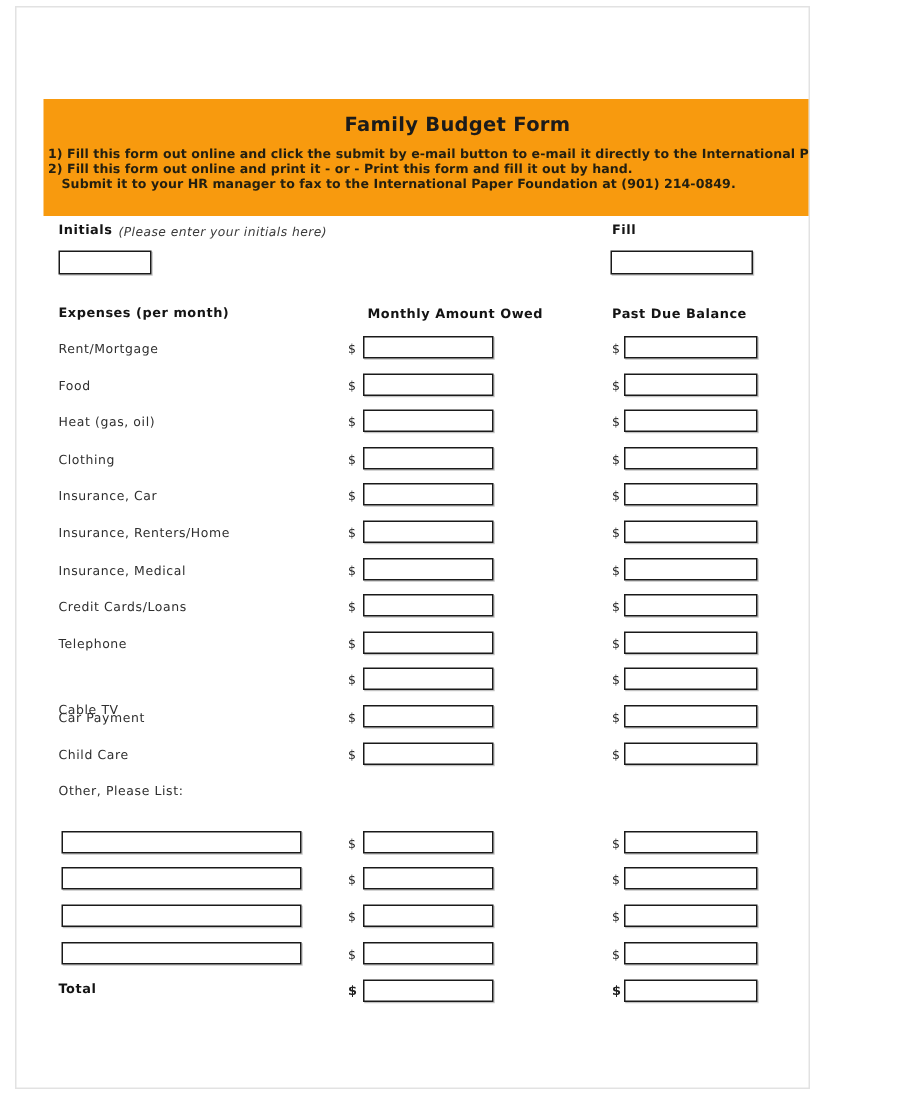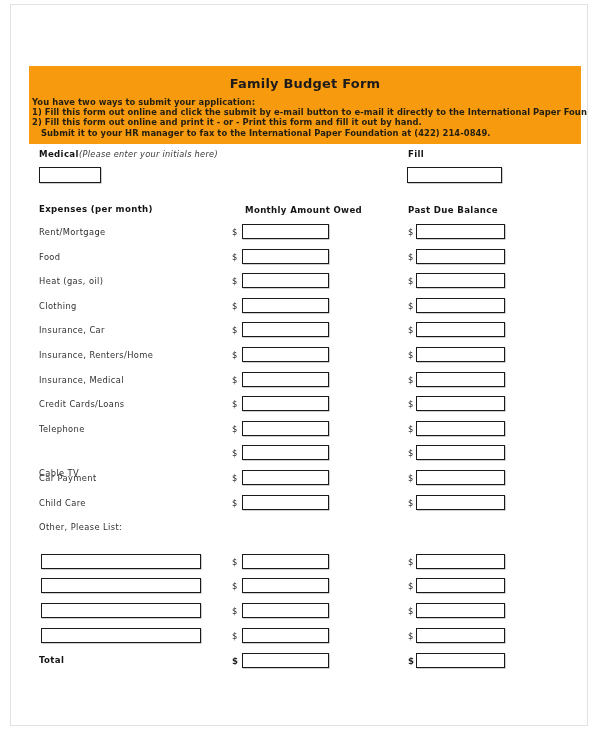--- a/index.html
+++ b/index.html
@@ -13,21 +13,21 @@
     height: 730px;
     font-family: "DejaVu Sans", "Liberation Sans", sans-serif;
     -webkit-font-smoothing: antialiased;
   }
 
   
   .sheet {
     position: absolute;
     left: 10px;
     top: 4px;
-    width: 578px;
+    width: 530px;
     height: 722px;
     background: #ffffff;
     border: 1px solid #e2e2e2;
     box-sizing: border-box;
     overflow: hidden;
   }
 
   
   .header-band {
     position: absolute;
@@ -111,28 +111,27 @@
   .dollar.bold { font-weight: bold; font-size: 8.6px; }
 </style>
 </head>
 <body>
 
 <div class="sheet">
 
   <div class="header-band">
     <div class="form-title">Family Budget Form</div>
     <div class="header-lines">
-      <div class="ln">You have two ways to submit your application:</div>
       <div class="ln">1) Fill this form out online and click the submit by e-mail button to e-mail it directly to the International Paper Foundation.</div>
       <div class="ln">2) Fill this form out online and print it - or - Print this form and fill it out by hand.</div>
-      <div class="ln indent">Submit it to your HR manager to fax to the International Paper Foundation at (422) 214-0849.</div>
+      <div class="ln indent">Submit it to your HR manager to fax to the International Paper Foundation at (901) 214-0849.</div>
     </div>
   </div>
 
-  <div class="abs lbl-bold initials-label">Medical</div>
+  <div class="abs lbl-bold initials-label">Initials</div>
   <div class="abs lbl-norm initials-hint">(Please enter your initials here)</div>
   <div class="box box-initials"></div>
 
   <div class="abs lbl-bold date-label">Fill</div>
   <div class="box box-date"></div>
 
   <div class="abs lbl-bold col-head-expenses">Expenses (per month)</div>
   <div class="abs lbl-bold col-head-monthly">Monthly Amount Owed</div>
   <div class="abs lbl-bold col-head-pastdue">Past Due Balance</div>
 

